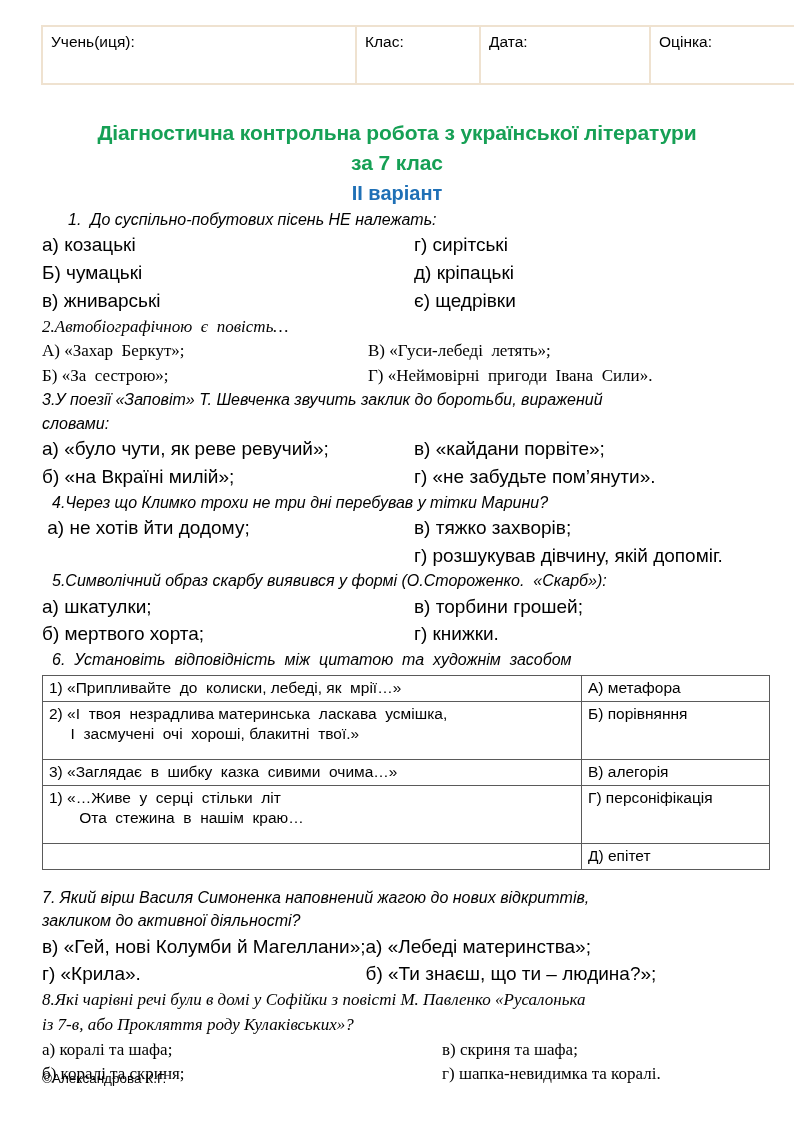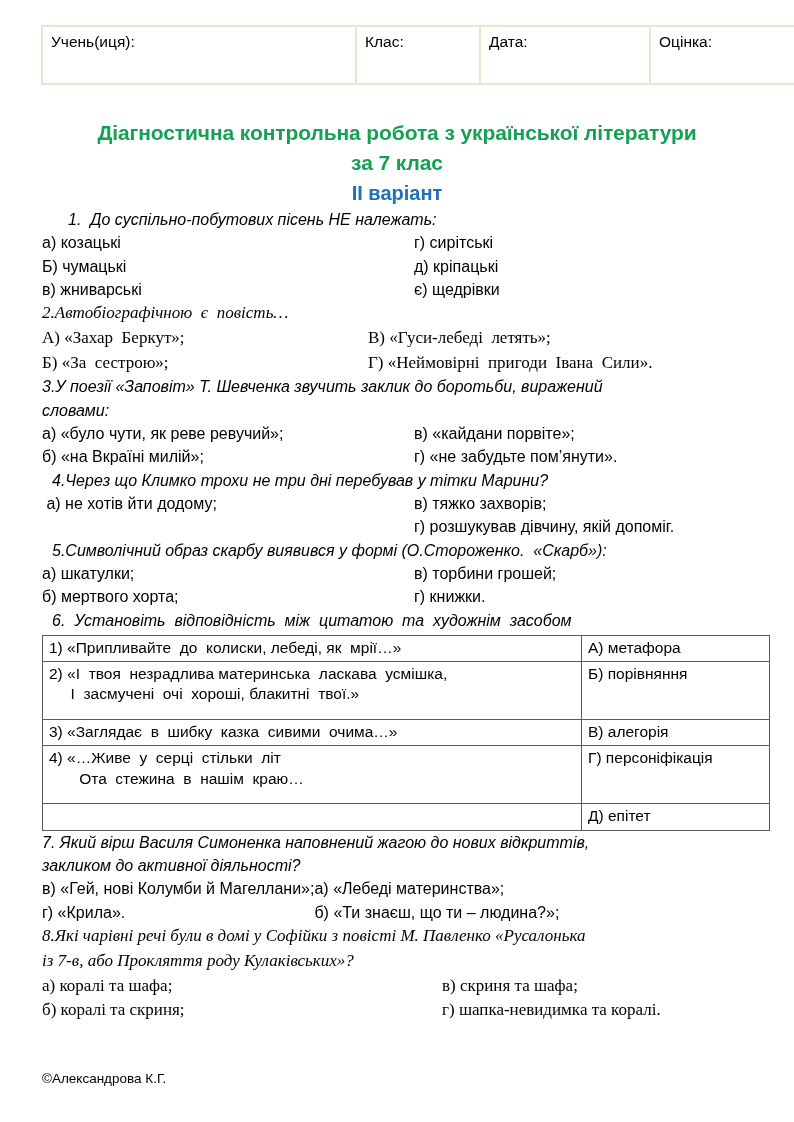--- a/index.html
+++ b/index.html
@@ -98,21 +98,21 @@
     display: flex;
     flex-direction: row;
     font-size: 16px;
     line-height: 1.46;
   }
   .opts .col {
     flex: 0 0 auto;
   }
   .opt {
     font-family: "Liberation Sans", sans-serif;
-    font-size: 16px;
+    font-size: 19px;
     line-height: 1.46;
     white-space: pre;
     color: #000;
   }
   .opt.serif {
     font-family: "Liberation Serif", serif;
     font-size: 17px;
     line-height: 1.44;
   }
 
@@ -247,32 +247,32 @@
       <tr>
         <td class="match-left tall">2) «І  твоя  незрадлива материнська  ласкава  усмішка,
      І  засмучені  очі  хороші, блакитні  твої.»</td>
         <td class="match-right tall">Б) порівняння</td>
       </tr>
       <tr>
         <td class="match-left">3) «Заглядає  в  шибку  казка  сивими  очима…»</td>
         <td class="match-right">В) алегорія</td>
       </tr>
       <tr>
-        <td class="match-left tall">4) «…Живе  у  серці  стільки  літ
+        <td class="match-left tall">1) «…Живе  у  серці  стільки  літ
        Ота  стежина  в  нашім  краю…</td>
         <td class="match-right tall">Г) персоніфікація</td>
       </tr>
       <tr>
         <td class="match-left"></td>
         <td class="match-right">Д) епітет</td>
       </tr>
     </tbody>
       </table>
 
-    <div class="q" style="margin-top:0;">7. Який вірш Василя Симоненка наповнений жагою до нових відкриттів,
+    <div class="q" style="margin-top:16px;">7. Який вірш Василя Симоненка наповнений жагою до нових відкриттів,
 закликом до активної діяльності?</div>
     <div class="opts">
       <div class="col">
         <div class="opt">в) «Гей, нові Колумби й Магеллани»;</div>
         <div class="opt">г) «Крила».</div>
       </div>
       <div class="col colA">
         <div class="opt">а) «Лебеді материнства»;</div>
         <div class="opt">б) «Ти знаєш, що ти – людина?»;</div>
       </div>

